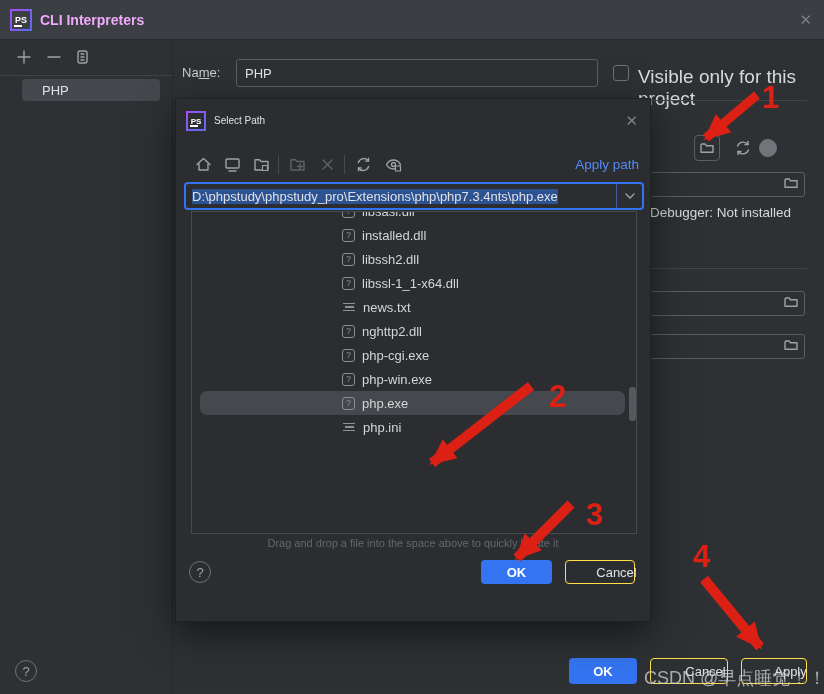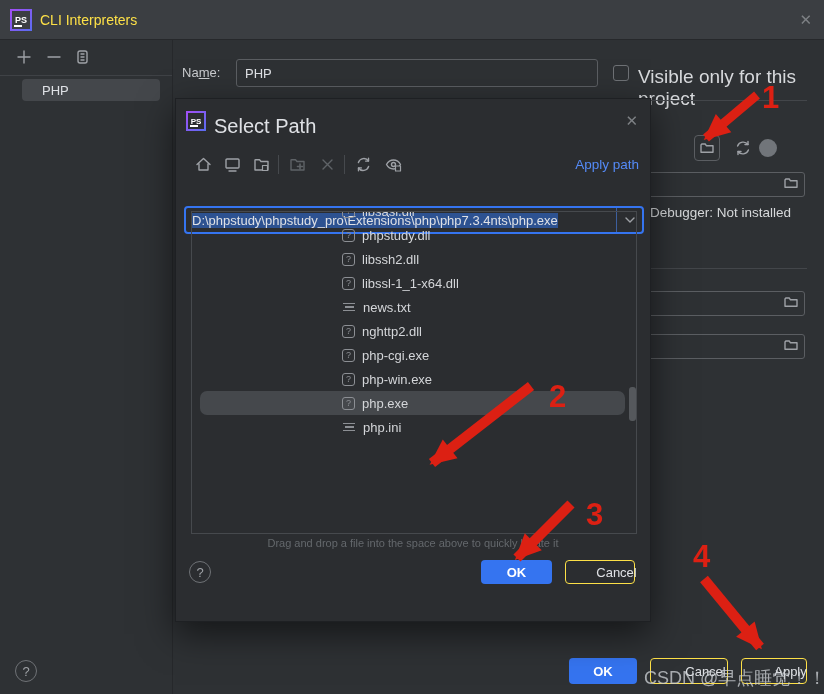--- a/index.html
+++ b/index.html
@@ -5,21 +5,21 @@
   * { margin:0; padding:0; box-sizing:border-box; }
   html,body { width:824px; height:694px; background:#1f2124; }
   body { font-family:"Liberation Sans","DejaVu Sans",sans-serif; position:relative; overflow:hidden; }
   #root { position:absolute; left:0; top:0; width:824px; height:694px; background:#2e3134; }
 
   
   .titlebar { position:absolute; left:0; top:0; width:824px; height:40px; background:#3b3e42; border-bottom:1px solid #26282b; }
   .ps-badge { position:absolute; width:22px; height:22px; border:2px solid; border-image:linear-gradient(135deg,#a24ff5,#5b6cf0) 1; color:#fff; font-size:9px; font-weight:bold; display:flex; align-items:center; justify-content:center; letter-spacing:0; }
   .ps-badge::after{ content:""; position:absolute; left:2px; bottom:2px; width:8px; height:2px; background:#fff; }
   .titlebar .ps-badge { left:10px; top:9px; }
-  .win-title { position:absolute; left:40px; top:12px; font-size:14px; color:#fde047; }
+  .win-title { position:absolute; left:40px; top:12px; font-size:14px; color:#f0abfc;font-weight:bold; }
   .win-close { position:absolute; right:12px; top:11px; font-size:15px; color:#7d8084; cursor:pointer; line-height:18px; }
 
   
   .v-divider { position:absolute; left:172px; top:40px; width:1px; height:654px; background:#26282b; }
   .sb-toolbar { position:absolute; left:0; top:40px; width:172px; height:35px; }
   .sb-icon { position:absolute; top:8px; width:18px; height:18px; color:#9ea1a6; }
   .sb-sep { position:absolute; left:0; top:75px; width:172px; height:1px; background:#3f4246; }
   .sb-item { position:absolute; left:22px; top:79px; width:138px; height:22px; background:#44474b; border-radius:4px; color:#dfe1e5; font-size:13px; display:flex; align-items:center; padding-left:20px; }
 
   
@@ -39,29 +39,29 @@
   .dbg-status { position:absolute; left:650px; top:205px; font-size:13.5px; color:#d6d8da; white-space:nowrap; }
 
   
   .btn { position:absolute; height:26px; border-radius:4px; font-size:13px; display:flex; align-items:center; justify-content:center; cursor:pointer;text-align:center; }
   .btn-primary { background:#3574f0; color:#ffffff; font-weight:bold; }
   .btn-plain { background:transparent; border:1px solid #fde047; color:#dfe1e5;padding-left:33px; }
   .help-circle { position:absolute; width:22px; height:22px; border:1px solid #6f7276; border-radius:50%; color:#9fa2a6; font-size:13px; display:flex; align-items:center; justify-content:center; }
 
   
   .dialog { position:absolute; left:175px; top:98px; width:476px; height:524px; background:#2b2d30; border:1px solid #1e2023; box-shadow:0 12px 34px rgba(0,0,0,.55); z-index:10; }
-  .dlg-title { position:absolute; left:38px; top:16px; font-size:20px; color:#dfe1e5; }
+  .dlg-title { position:absolute; left:38px; top:16px; font-size:10px; color:#dfe1e5; }
   .dialog .ps-badge { left:10px; top:12px; width:20px; height:20px; font-size:8px; }
   .dlg-close { position:absolute; right:12px; top:13px; font-size:15px; color:#7d8084; cursor:pointer; }
   .dlg-toolbar { position:absolute; left:0; top:54px; width:476px; height:24px; }
   .tb-icon { position:absolute; top:2px; width:19px; height:19px; }
   .tb-sep { position:absolute; top:2px; width:1px; height:19px; background:#46494d; }
   .hide-path { position:absolute; right:13px; top:4px; font-size:13.5px; color:#548af7; cursor:pointer; }
 
-  .combo { position:absolute; left:8px; top:83px; width:460px; height:28px; border:2px solid #3574f0; border-radius:4px; display:flex; align-items:center;margin-top:24px; }
+  .combo { position:absolute; left:8px; top:83px; width:460px; height:28px; border:2px solid #3574f0; border-radius:4px; display:flex; align-items:center; }
   .combo-text { flex:1; padding-left:6px; font-size:13px; color:#dfe1e5; white-space:nowrap; overflow:hidden; }
   .combo-text .sel { background:#2d5291; padding:2px 0; }
   .combo-arrow { width:26px; height:100%; border-left:1px solid #3d5f9e; display:flex; align-items:center; justify-content:center; }
 
   .filelist { position:absolute; left:15px; top:112px; width:446px; height:323px; border:1px solid #46494d; overflow:hidden; }
   .rows { position:absolute; left:0; top:-13px; width:100%; }
   .frow { height:24px; display:flex; align-items:center; padding-left:150px; font-size:13px; color:#d4d6d9; position:relative; }
   .frow.selected::before { content:""; position:absolute; left:8px; right:11px; top:0; bottom:0; background:#45484c; border-radius:7px; }
   .frow > * { position:relative; z-index:1; }
   .fname { margin-left:7px; }
@@ -214,21 +214,21 @@
 
     <div class="filelist">
       <div class="rows" id="file-rows">
   <div class="frow">
     <span class="fi fi-unknown">?</span>
     <span class="fname">libsasl.dll</span>
   </div>
 
   <div class="frow">
     <span class="fi fi-unknown">?</span>
-    <span class="fname">phpstudy.dll</span>
+    <span class="fname">installed.dll</span>
   </div>
 
   <div class="frow">
     <span class="fi fi-unknown">?</span>
     <span class="fname">libssh2.dll</span>
   </div>
 
   <div class="frow">
     <span class="fi fi-unknown">?</span>
     <span class="fname">libssl-1_1-x64.dll</span>

